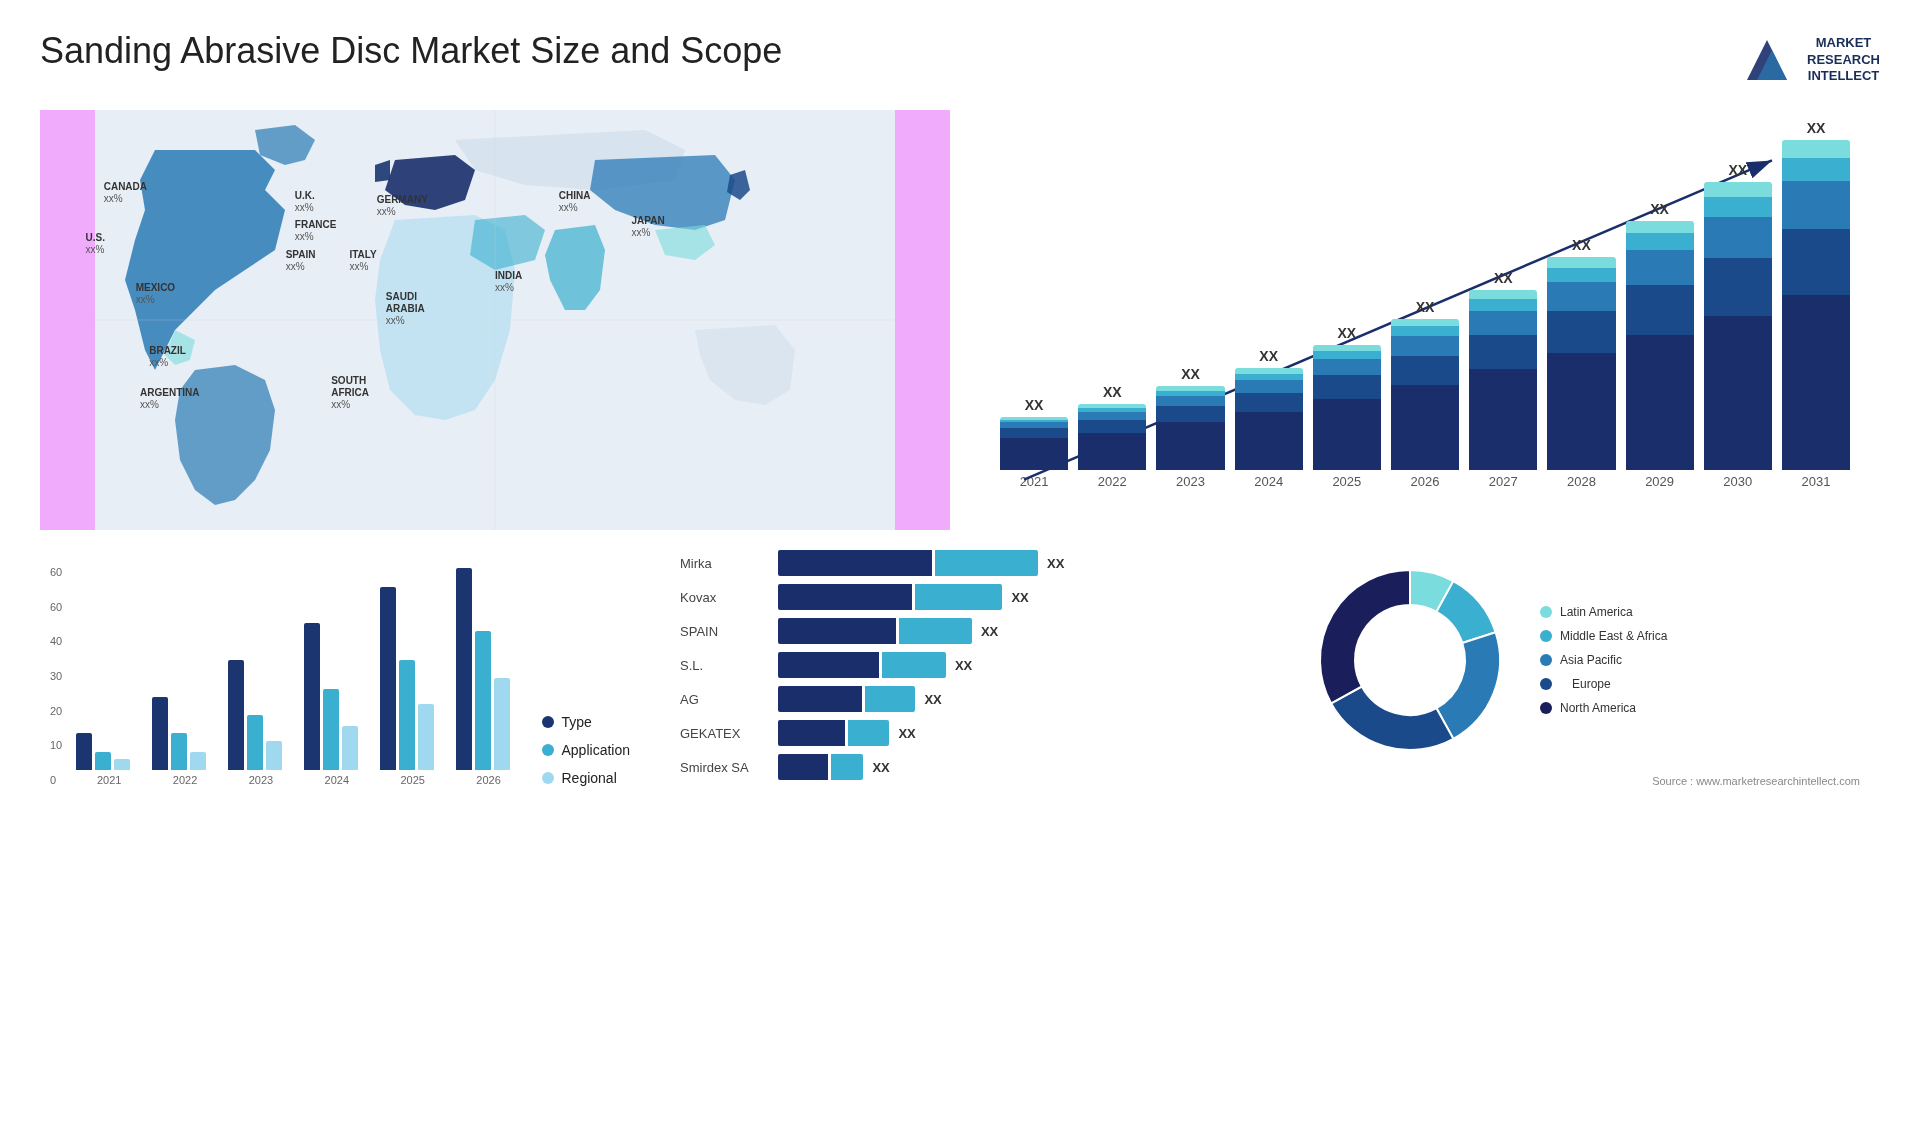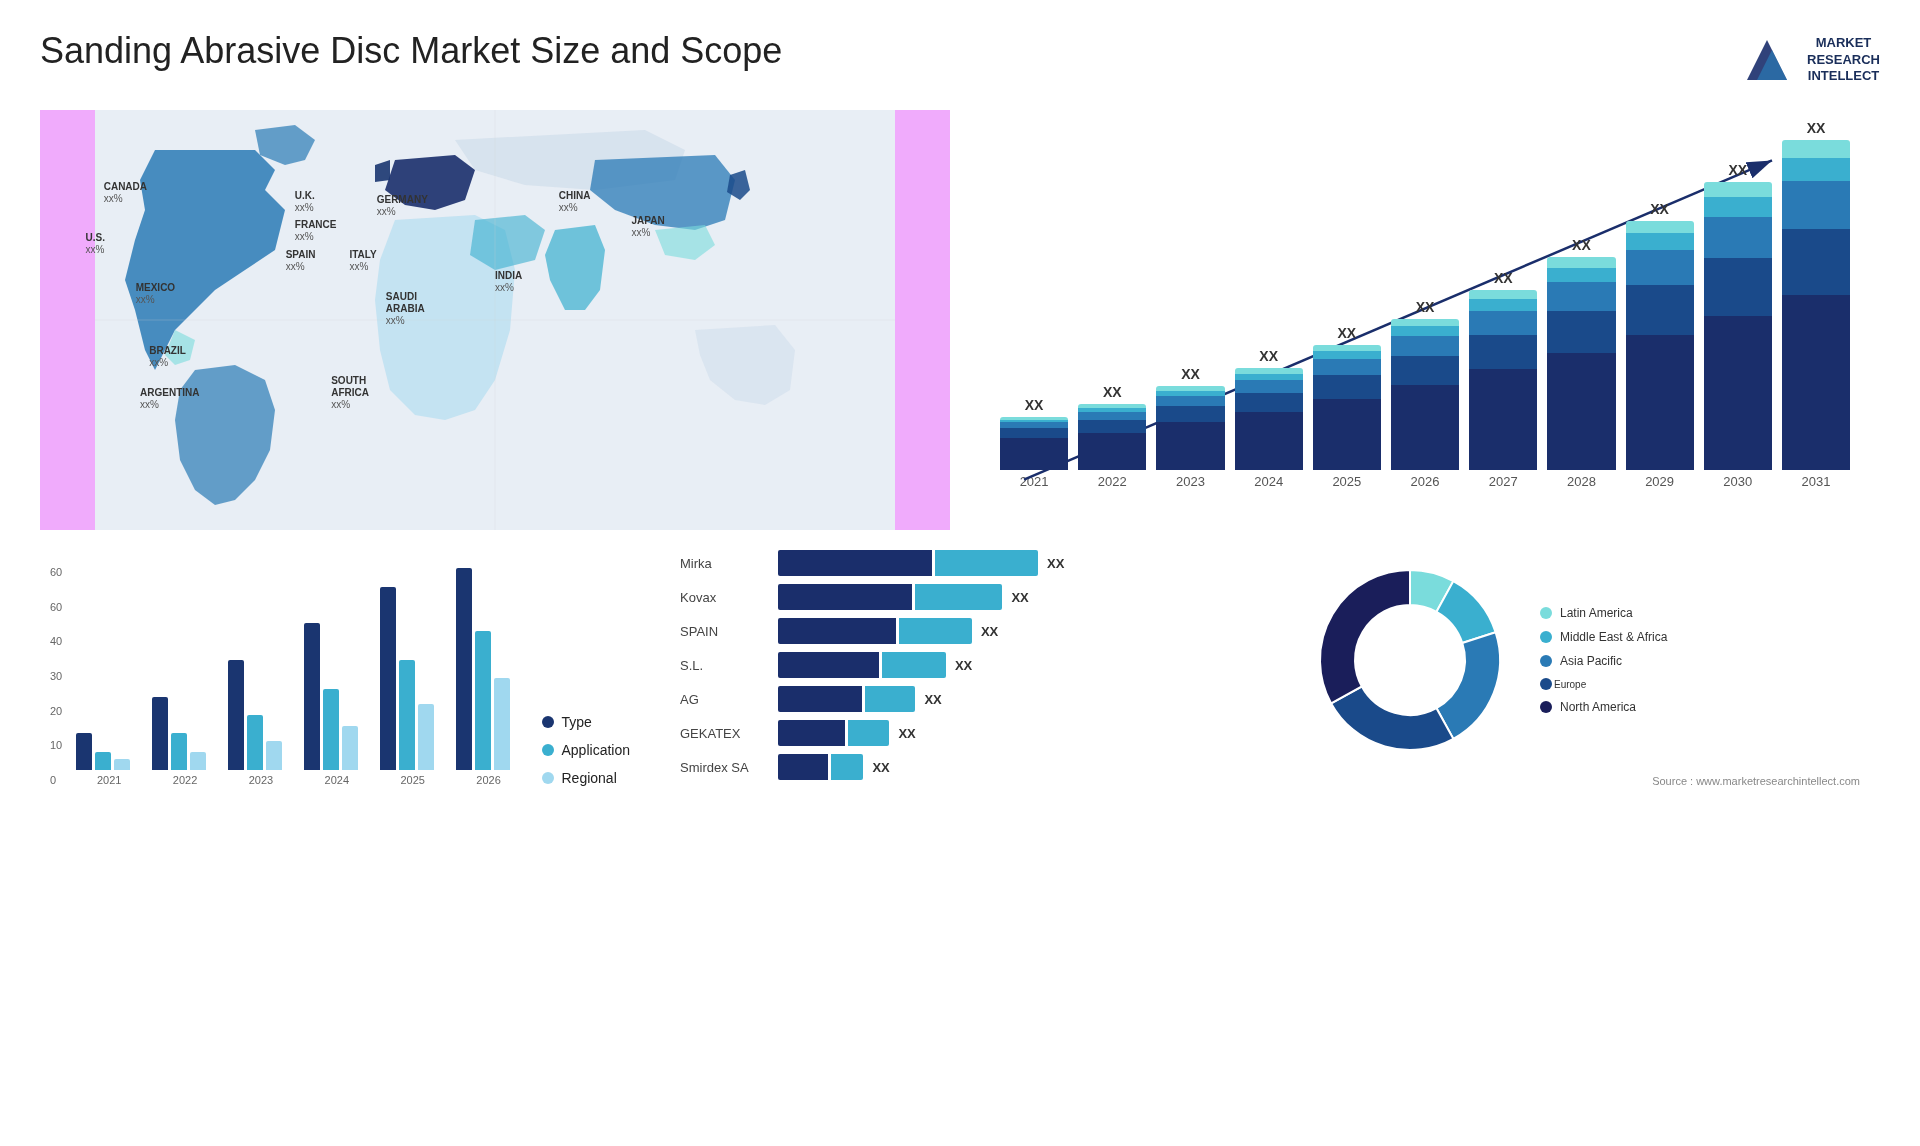--- a/index.html
+++ b/index.html
@@ -510,21 +510,21 @@
             <span>Latin America</span>
           </div>
           <div style="display: flex; align-items: center; gap: 8px; font-size: 12px; color: rgb(51, 51, 51);">
             <div style="width: 12px; height: 12px; border-radius: 50%; background: rgb(58, 175, 207); flex-shrink: 0;"></div>
             <span>Middle East &amp; Africa</span>
           </div>
           <div style="display: flex; align-items: center; gap: 8px; font-size: 12px; color: rgb(51, 51, 51);">
             <div style="width: 12px; height: 12px; border-radius: 50%; background: rgb(42, 122, 181); flex-shrink: 0;"></div>
             <span>Asia Pacific</span>
           </div>
-          <div style="display: flex; align-items: center; gap: 2px; font-size: 10px; color: rgb(51, 51, 51);">
+          <div style="display: flex; align-items: center; gap: 20px; font-size: 12px; color: rgb(51, 51, 51);">
             <div style="width: 12px; height: 12px; border-radius: 50%; background: rgb(26, 74, 138); flex-shrink: 0;"></div>
             <span>Europe</span>
           </div>
           <div style="display: flex; align-items: center; gap: 8px; font-size: 12px; color: rgb(51, 51, 51);">
             <div style="width: 12px; height: 12px; border-radius: 50%; background: rgb(26, 30, 90); flex-shrink: 0;"></div>
             <span>North America</span>
           </div>
         </div>
     </div>
     <div class="source-text">Source : www.marketresearchintellect.com</div>

